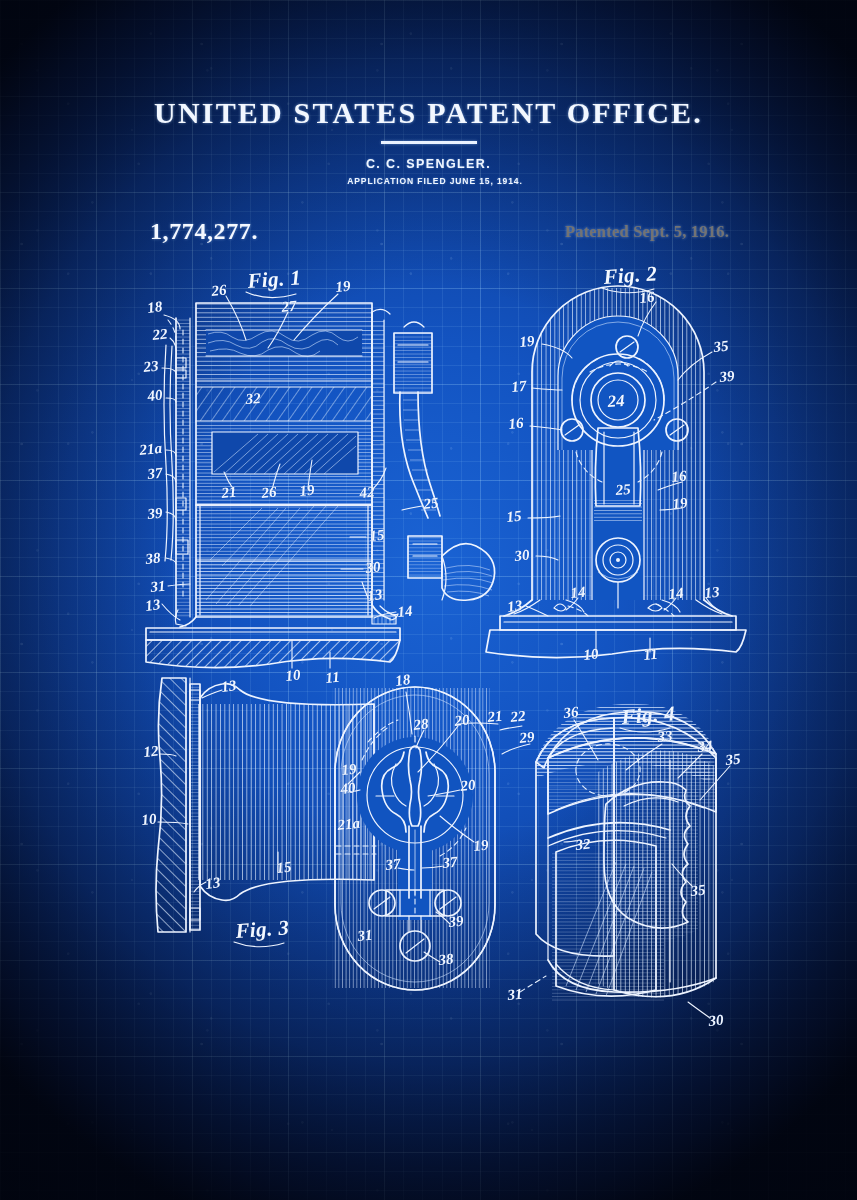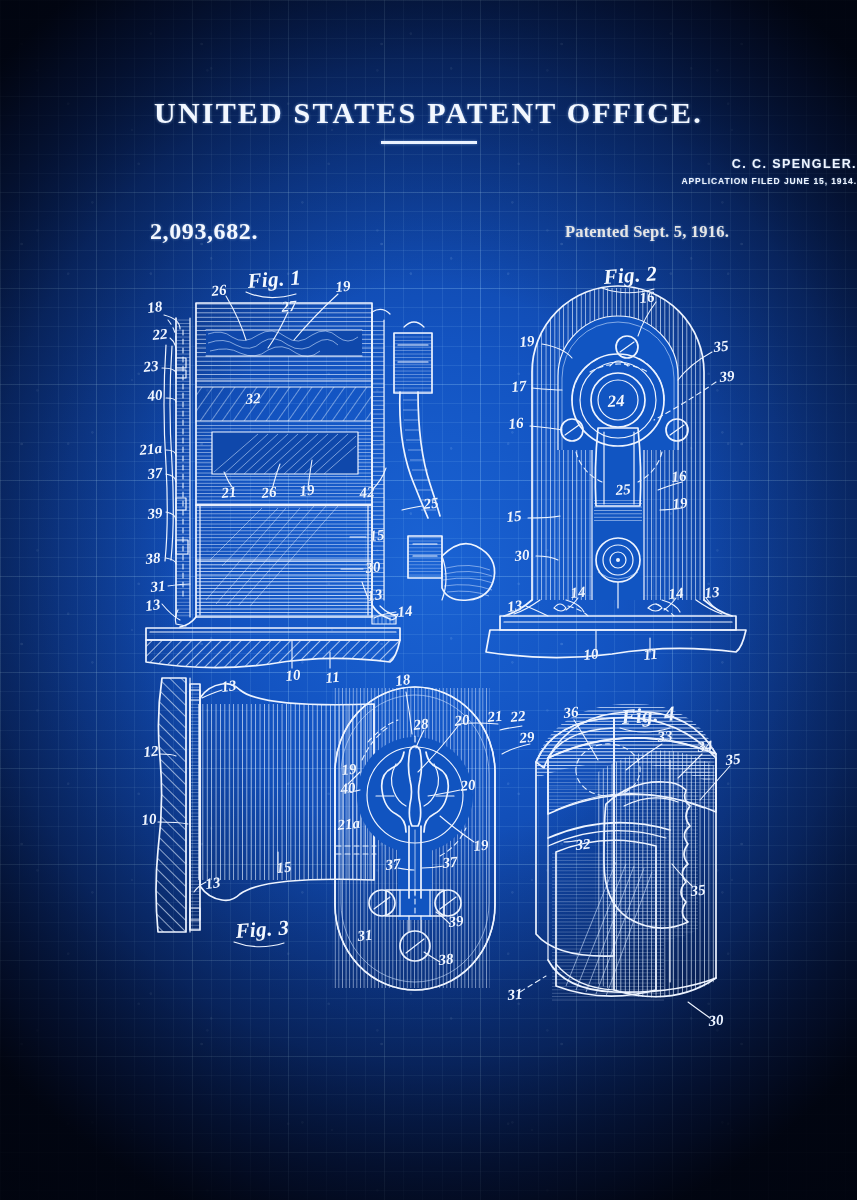--- a/index.html
+++ b/index.html
@@ -65,36 +65,35 @@
     text-shadow:0 0 3px rgba(180,215,255,.55);
   }
   #title-rule{
     width:96px; height:3px; background:#eaf2ff; margin:11px auto 13px;
     box-shadow:0 0 3px rgba(180,215,255,.5);
   }
   .hdr-line{
     font-family:"Liberation Sans", sans-serif;
     font-weight:bold; color:#eef5ff;
     text-shadow:0 0 2px rgba(170,210,255,.5);
-    text-align:right;
   }
   #inventor-name{ font-size:12.5px; letter-spacing:1.4px; }
   #invention-title{ font-size:11px; letter-spacing:1.3px; margin-top:4px; }
   #application-line{ font-size:8.5px; letter-spacing:.9px; margin-top:5px;padding-left:13px; }
 
   #patent-number{
     position:absolute; left:150px; top:218px;
     font-family:"Liberation Serif", serif; font-weight:bold;
     font-size:24px; color:#f4f8ff; letter-spacing:.6px;
     text-shadow:0 0 3px rgba(180,215,255,.5);
   }
   #patent-date{
     position:absolute; right:128px; top:222px;
     font-family:"Liberation Serif", serif; font-weight:bold;
-    font-size:16.5px; color:#e5e5e5; letter-spacing:.2px;
+    font-size:16.5px; color:#737373; letter-spacing:.2px;
     text-shadow:0 0 3px rgba(180,215,255,.5);
   }
 
   
   #drawings{ position:absolute; inset:0; }
   #drawings svg{ width:857px; height:1200px; display:block; }
 
   .ln  { fill:none; stroke:#eef4ff; stroke-width:1.7; stroke-linecap:round; stroke-linejoin:round; }
   .ln2 { fill:none; stroke:#eef4ff; stroke-width:1.2; stroke-linecap:round; stroke-linejoin:round; }
   .thin{ fill:none; stroke:#dce9ff; stroke-width:.75; stroke-linecap:round; }
@@ -128,21 +127,21 @@
   <div id="speck"></div>
   <div id="vignette"></div>
 </div>
 
 <div id="header">
   <div id="office-title">UNITED STATES PATENT OFFICE.</div>
   <div id="title-rule"></div>
   <div class="hdr-line" id="inventor-name">C. C. SPENGLER.</div>
   <div class="hdr-line" id="application-line">APPLICATION FILED JUNE 15, 1914.</div>
 </div>
-<div id="patent-number">2,093,682.</div>
+<div id="patent-number">1,774,277.</div>
 <div id="patent-date">Patented Sept. 5, 1916.</div>
 
 <div id="drawings">
 <svg viewBox="0 0 857 1200" xmlns="http://www.w3.org/2000/svg">
   <defs>
     <pattern id="hatch45" width="7" height="7" patternTransform="rotate(45)" patternUnits="userSpaceOnUse">
       <line x1="0" y1="0" x2="0" y2="7" stroke="#e8f1ff" stroke-width="1.5"></line>
     </pattern>
     <pattern id="hatch45b" width="8" height="8" patternTransform="rotate(-45)" patternUnits="userSpaceOnUse">
       <line x1="0" y1="0" x2="0" y2="8" stroke="#e2eeff" stroke-width="1.3"></line>

